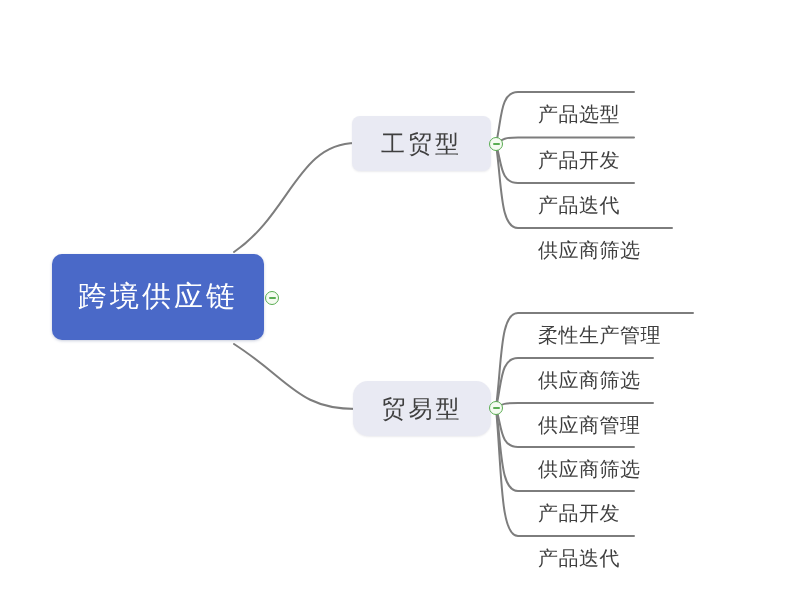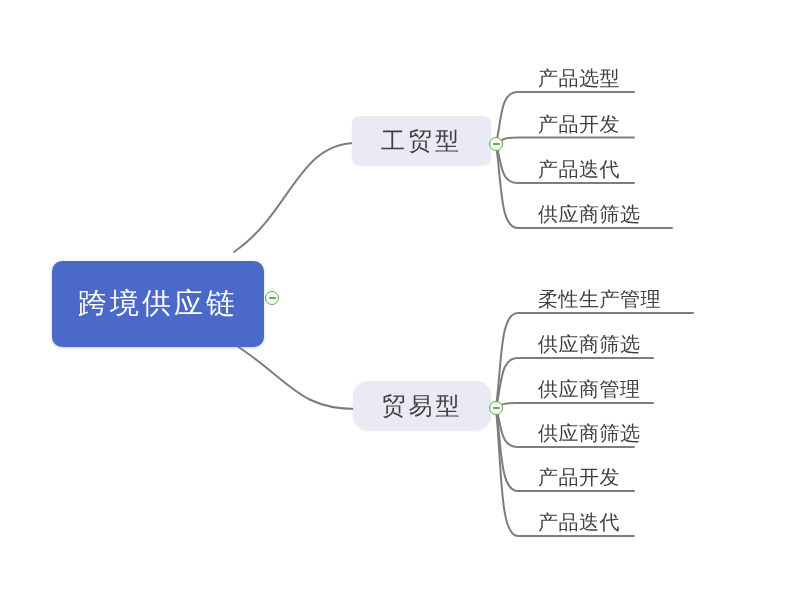--- a/index.html
+++ b/index.html
@@ -28,41 +28,41 @@
   .node { position: absolute; z-index: 2; box-sizing: border-box; }
   .root-node {
     left: 52px; top: 254px; width: 212px; height: 86px;
     background: var(--root_fill, #4a69c8);
     border-radius: 10px;
     color: var(--root_text, #fff);
     font-size: 29px; letter-spacing: 3px;
     display: flex; align-items: center; justify-content: center;
     box-shadow: 0 1px 3px rgba(40,60,120,0.25);
     cursor: default;
-    margin-top: 7px;
   }
   .branch-node {
-    height: 49px;
+    height: 55px;
     background: var(--branch_fill, #e9eaf3);
     border-radius: 8px;
     color: var(--text_dark, #3f3f3f);
     font-size: 24px; letter-spacing: 3px;
     display: flex; align-items: center; justify-content: center;
     box-shadow: 0 1px 2px rgba(60,60,90,0.10);
     cursor: default;
   }
   .branch-1 { left: 352px; top: 116px; width: 139px; }
   .branch-2 { left: 353px; top: 381px; width: 138px; border-radius: 15px; }
   .leaf {
     position: absolute; z-index: 2;
     left: 538px; height: 24px; line-height: 24px;
     color: var(--text_dark, #3f3f3f);
     font-size: 20px; letter-spacing: 0.5px;
     white-space: nowrap;
     cursor: default;
+    margin-top: 36px;
   }
   .collapse-btn {
     position: absolute; z-index: 3;
     width: 14px; height: 14px;
     border-radius: 50%;
     background: var(--collapse_fill, #f5fbf1);
     border: 1.5px solid var(--collapse_green, #5aad53);
     box-sizing: border-box;
     display: flex; align-items: center; justify-content: center;
     cursor: pointer;

